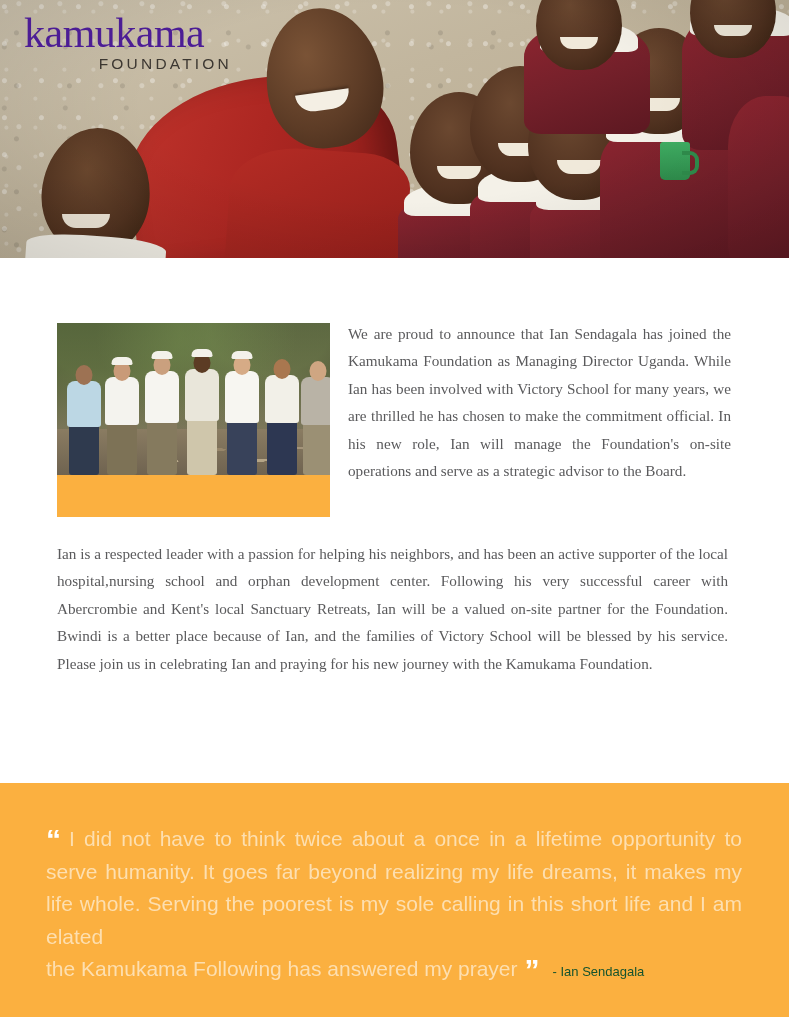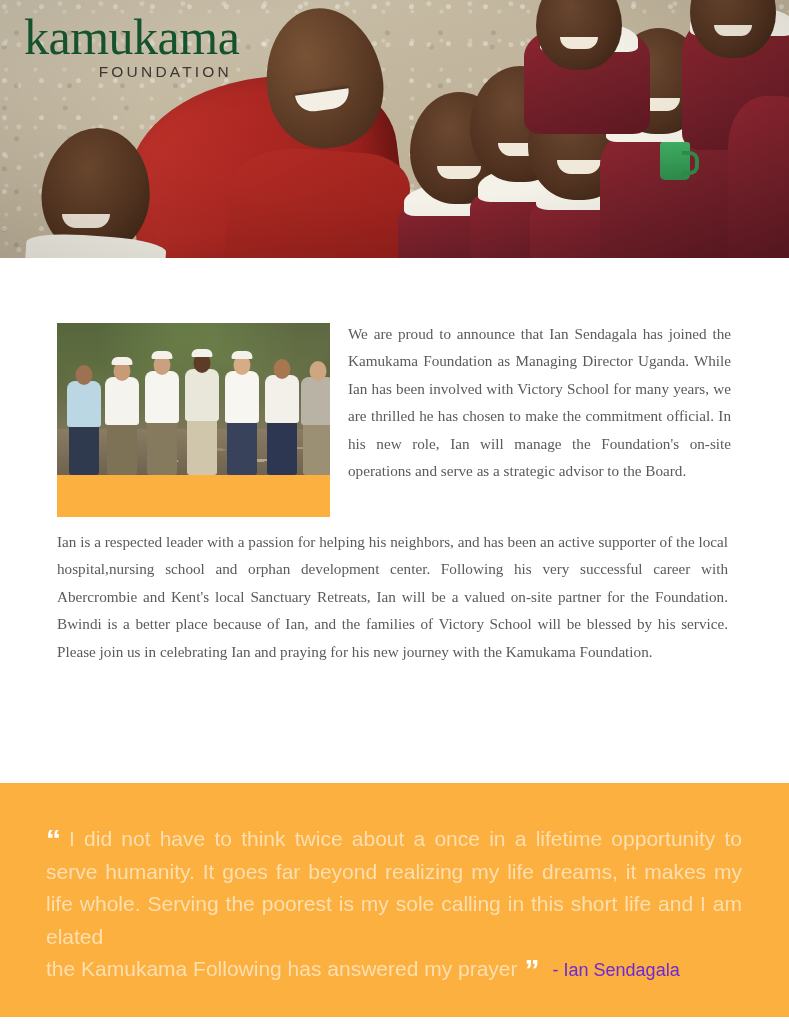--- a/index.html
+++ b/index.html
@@ -153,24 +153,24 @@
   .logo {
     position: absolute;
     left: 24px; top: 12px;
     width: 210px;
     z-index: 9;
     text-align: right;
   }
   .logo-main {
     display: block;
     font-family: "Liberation Serif", serif;
-    font-size: 50px;
+    font-size: 42px;
     line-height: 1;
     letter-spacing: -0.5px;
-    color: #14532d;
+    color: #4c1d95;
     text-align: left;
   }
   .logo-sub {
     display: block;
     font-family: "Liberation Sans", sans-serif;
     font-size: 15.5px;
     letter-spacing: 3.2px;
     color: #3c3731;
     margin-top: 1px;
     padding-right: 2px;
@@ -263,21 +263,21 @@
     margin: 0;
     font-family: "Liberation Serif", serif;
     font-size: 15.2px;
     line-height: 27.4px;
     color: #5a5a5c;
     text-align: justify;
   }
   .lower-block {
     position: relative;
     padding: 0 61px 0 57px;
-    margin-top: 8px;
+    margin-top: 20px;
   }
   .lower-block p.body-text {
     width: 671px;
   }
 
   
   .quote-band {
     position: absolute;
     left: 0; top: 783px;
     width: 789px;
@@ -305,22 +305,22 @@
     color: #ffffff;
     letter-spacing: -1px;
     line-height: 0;
     position: relative;
     top: 4px;
   }
   .qmark.open { margin-right: 9px; }
   .qmark.close { margin-left: 7px; margin-right: 14px; }
   .quote-author {
     font-family: "Liberation Sans", sans-serif;
-    font-size: 18px;
-    color: #6d28d9;
+    font-size: 13px;
+    color: #14532d;
     white-space: nowrap;
   }
   .quote-last {
     text-align: left;
   }
 </style>
 </head>
 <body>
 
 <div class="hero">

